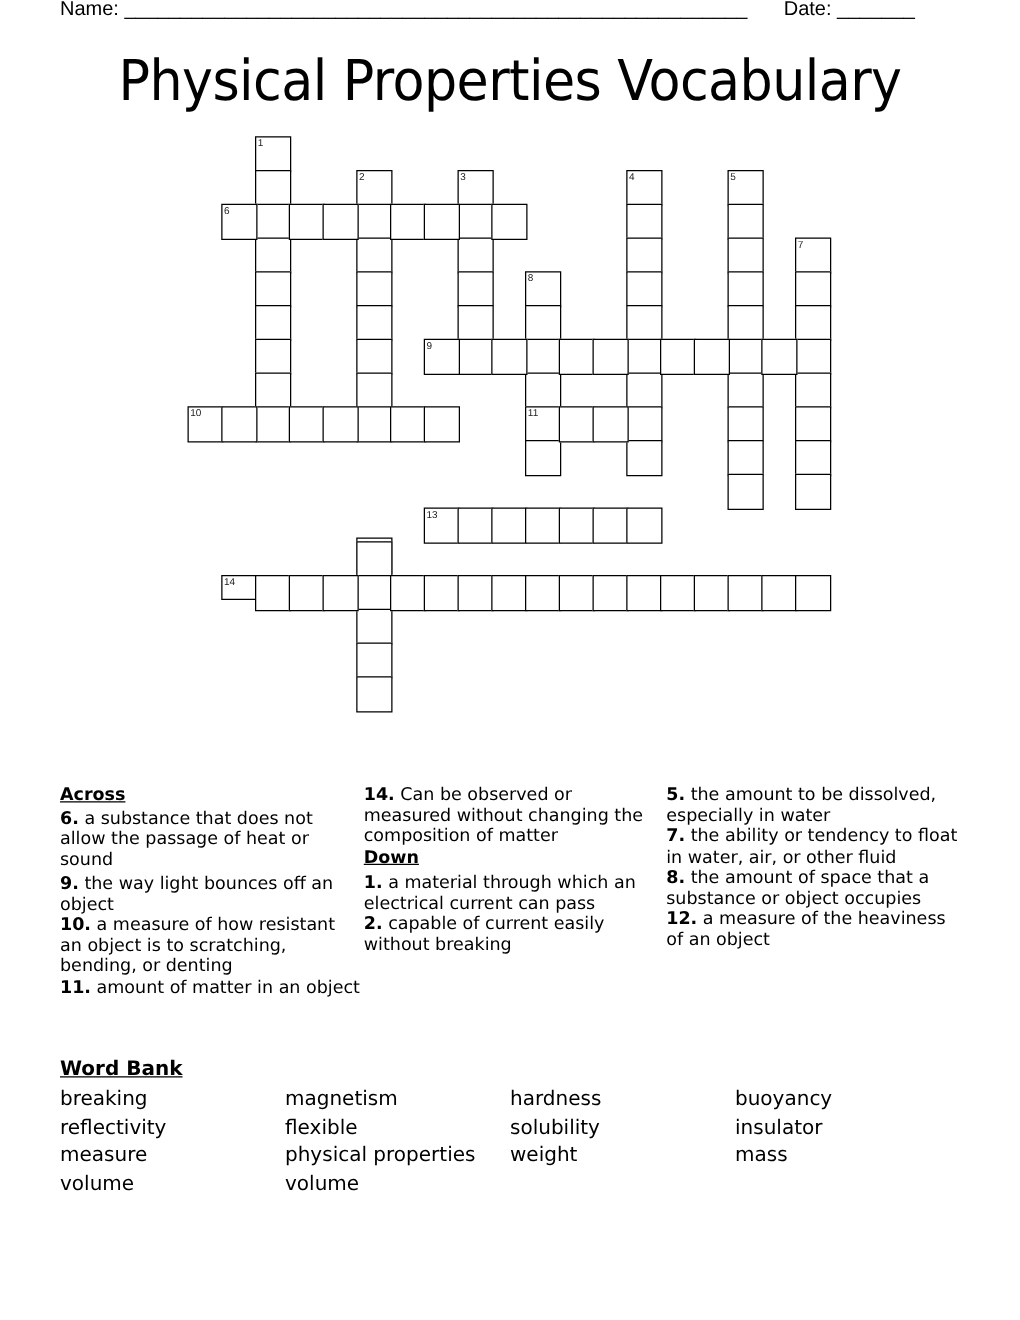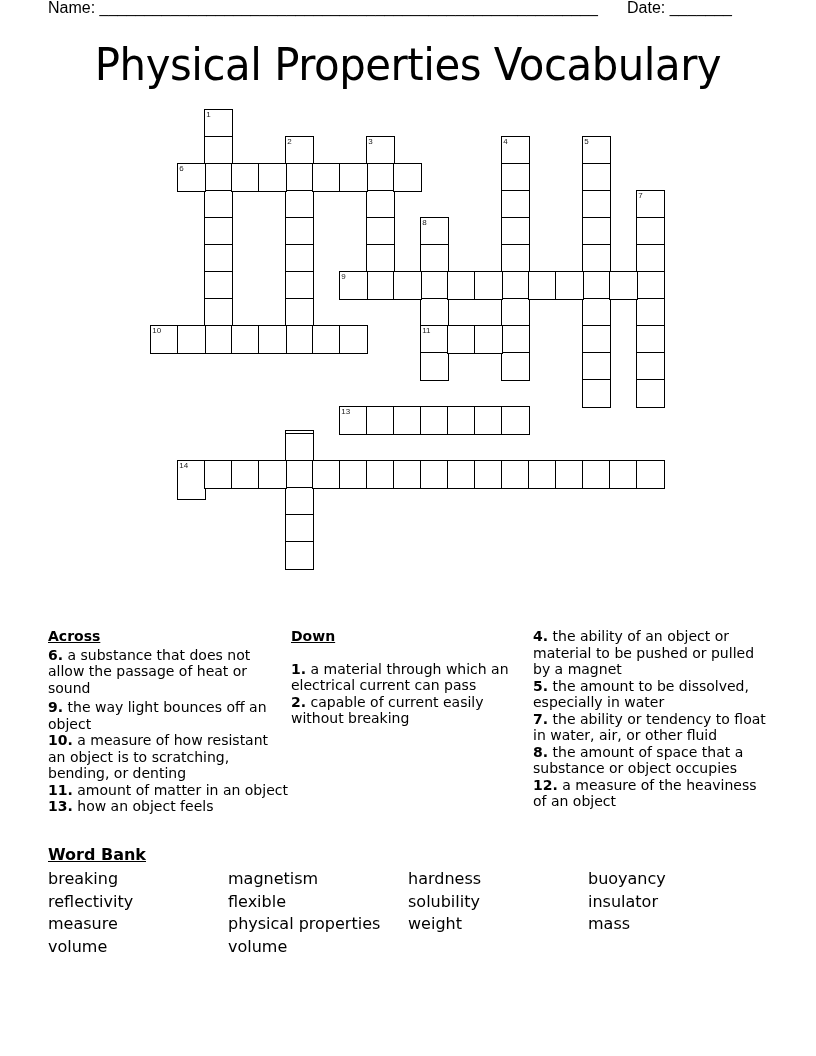--- a/index.html
+++ b/index.html
@@ -134,21 +134,21 @@
     <div class="cell" style="left: 286px; top: 542px; width: 28.5px; height: 28.5px;"></div>
     <div class="cell" style="left: 340px; top: 407px; width: 28.5px; height: 28.5px;">
       <span class="num">13</span>
     </div>
     <div class="cell" style="left: 367px; top: 407px; width: 28.5px; height: 28.5px;"></div>
     <div class="cell" style="left: 394px; top: 407px; width: 28.5px; height: 28.5px;"></div>
     <div class="cell" style="left: 421px; top: 407px; width: 28.5px; height: 28.5px;"></div>
     <div class="cell" style="left: 448px; top: 407px; width: 28.5px; height: 28.5px;"></div>
     <div class="cell" style="left: 475px; top: 407px; width: 28.5px; height: 28.5px;"></div>
     <div class="cell" style="left: 502px; top: 407px; width: 28.5px; height: 28.5px;"></div>
-    <div class="cell" style="left: 178px; top: 461px; width: 28.5px; height: 40px;">
+    <div class="cell" style="left: 178px; top: 461px; width: 28.5px; height: 20px;">
       <span class="num">14</span>
     </div>
     <div class="cell" style="left: 205px; top: 461px; width: 28.5px; height: 28.5px;"></div>
     <div class="cell" style="left: 232px; top: 461px; width: 28.5px; height: 28.5px;"></div>
     <div class="cell" style="left: 259px; top: 461px; width: 28.5px; height: 28.5px;"></div>
     <div class="cell" style="left: 313px; top: 461px; width: 28.5px; height: 28.5px;"></div>
     <div class="cell" style="left: 340px; top: 461px; width: 28.5px; height: 28.5px;"></div>
     <div class="cell" style="left: 367px; top: 461px; width: 28.5px; height: 28.5px;"></div>
     <div class="cell" style="left: 394px; top: 461px; width: 28.5px; height: 28.5px;"></div>
     <div class="cell" style="left: 421px; top: 461px; width: 28.5px; height: 28.5px;"></div>
@@ -161,31 +161,30 @@
     <div class="cell" style="left: 610px; top: 461px; width: 28.5px; height: 28.5px;"></div>
     <div class="cell" style="left: 637px; top: 461px; width: 28.5px; height: 28.5px;"></div>
   </div>
 
 <div class="clues" style="left:48px; width:240px;">
   <div class="h">Across</div>
   <div class="clue" style="margin-bottom:3px;"><b>6.</b> <span>a substance that does not allow the passage of heat or sound</span></div>
   <div class="clue"><b>9.</b> <span>the way light bounces off an object</span></div>
   <div class="clue"><b>10.</b> <span>a measure of how resistant an object is to scratching, bending, or denting</span></div>
   <div class="clue"><b>11.</b> <span>amount of matter in an object</span></div>
-  <div class="clue"><b>13.</b> <span>how an object feels</span></div>
 </div>
 
 <div class="clues" style="left:291px; width:236px;">
-  <div class="h" style="margin-bottom:16px;">Down</div>
+  <div class="clue"><b>14.</b> <span>Can be observed or measured without changing the composition of matter</span></div>
+  <div class="h" style="margin-bottom:4px;">Down</div>
   <div class="clue"><b>1.</b> <span>a material through which an electrical current can pass</span></div>
   <div class="clue"><b>2.</b> <span>capable of current easily without breaking</span></div>
 </div>
 
 <div class="clues" style="left:533px; width:240px;">
-  <div class="clue"><b>4.</b> <span>the ability of an object or material to be pushed or pulled by a magnet</span></div>
   <div class="clue"><b>5.</b> <span>the amount to be dissolved, especially in water</span></div>
   <div class="clue"><b>7.</b> <span>the ability or tendency to float in water, air, or other fluid</span></div>
   <div class="clue"><b>8.</b> <span>the amount of space that a substance or object occupies</span></div>
   <div class="clue"><b>12.</b> <span>a measure of the heaviness of an object</span></div>
 </div>
 
 <div class="bank-title">Word Bank</div>
 <div class="bank" style="left:48px;">
   <div>breaking</div>
   <div>reflectivity</div>

